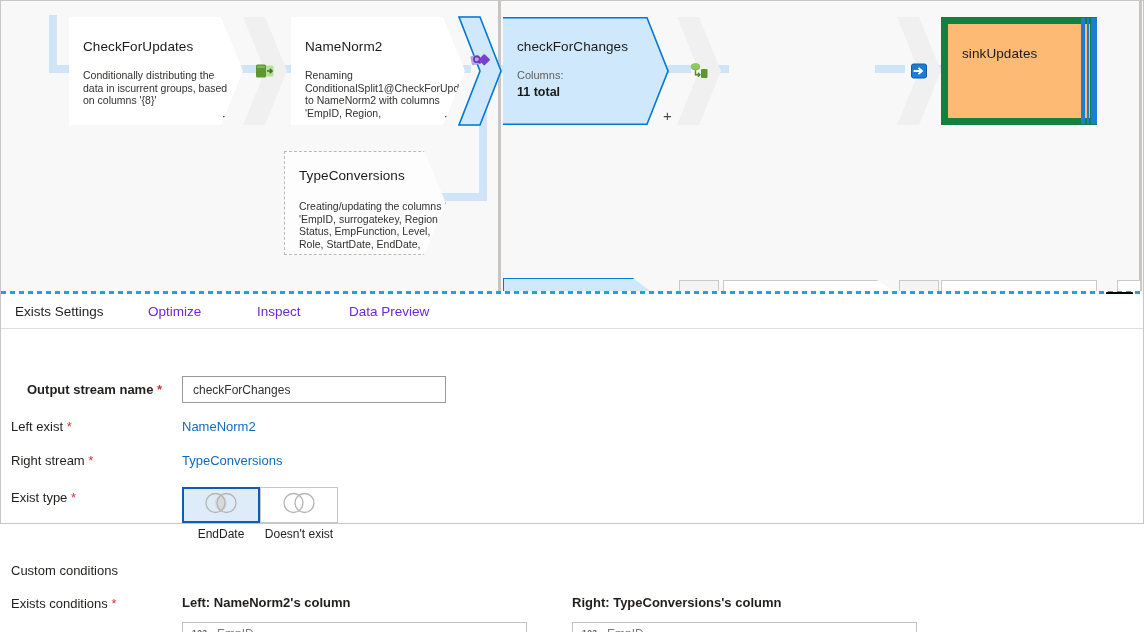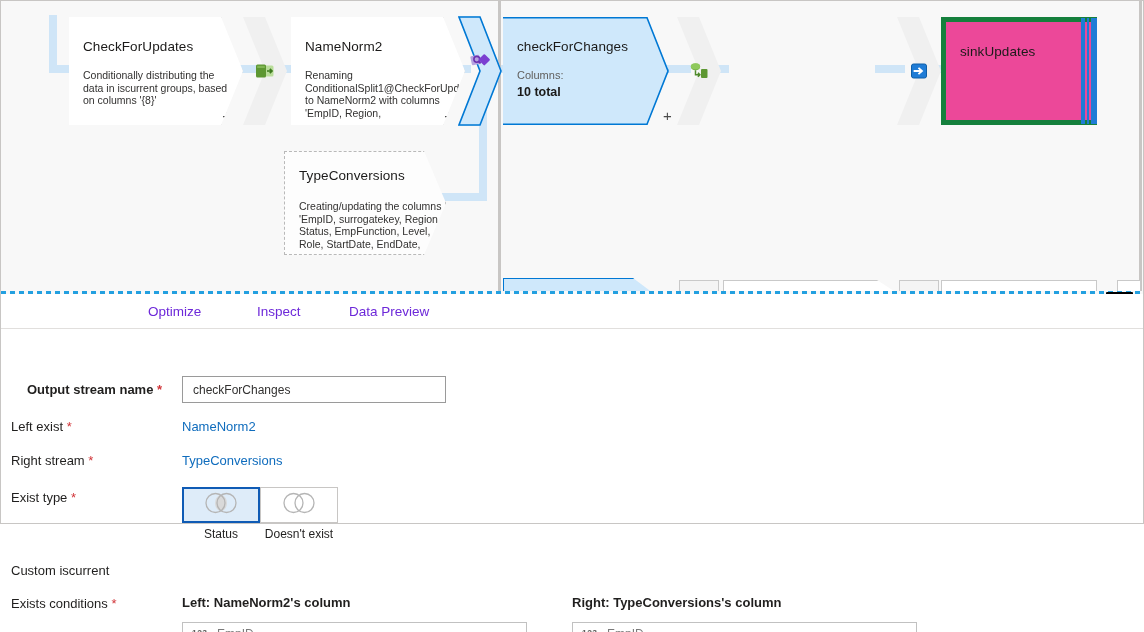--- a/index.html
+++ b/index.html
@@ -34,22 +34,22 @@
 
   
   .pipe {
     position: absolute;
     background: #cfe5f7;
   }
 
   
   .node {
     position: absolute;
-    background: #ec4899;
-    border: 5px solid #15803d;
+    background: #fdba74;
+    border: 7px solid #15803d;
     overflow: hidden;
   }
   .node-clip {
     clip-path: polygon(0 0, calc(100% - 22px) 0, 100% 50%, calc(100% - 22px) 100%, 0 100%);
     border: none;
     background: #ffffff;
     box-shadow: 0 0 0 1px #c9c9c9;
   }
   .node .title {
     position: absolute;
@@ -305,21 +305,21 @@
         <rect x="2" y="6.5" width="9" height="9" rx="1" fill="#b6a3e0" transform="rotate(-12 6.5 11)"></rect>
         <circle cx="7.8" cy="10.3" r="2.9" fill="none" stroke="#6a33b0" stroke-width="1.6"></circle>
         <line x1="9.7" y1="12.4" x2="11.6" y2="14.4" stroke="#6a33b0" stroke-width="1.8"></line>
         <rect x="11" y="6.5" width="8.5" height="8.5" rx="1" fill="#7b3fd1" transform="rotate(45 15.2 10.8)"></rect>
       </svg>
     </div>
 
     <div class="node selected node-clip" style="left:502px; top:16px; width:166px; height:108px; background:#cfe8fb;">
       <div class="title">checkForChanges</div>
       <div class="cols-label">Columns:</div>
-      <div class="cols-value">10 total</div>
+      <div class="cols-value">11 total</div>
     </div>
     <svg viewBox="0 0 166 108" width="166" height="108" style="position:absolute;left:502px;top:16px;" preserveAspectRatio="none">
       <path d="M0 0.8 H144 L165 54 L144 107.2 H0" fill="none" stroke="#0078d4" stroke-width="1.6"></path>
     </svg>
     <div class="plus" style="position:absolute; left:662px; top:106px; font-size:15px; color:#4a4a4a;">+</div>
 
     <div class="chev" style="left:676px; top:16px; height:108px;"></div>
     <div class="chev-icon" style="left:687px; top:70px;">
       <svg viewBox="0 0 22 22" width="22" height="22">
         <ellipse cx="7.5" cy="6.8" rx="4.6" ry="3.4" fill="#7ab648"></ellipse>
@@ -358,20 +358,21 @@
     <div style="position:absolute;left:940px;top:279px;width:156px;height:13px;background:#ffffff;border:1px solid #c9c9c9;border-bottom:none;"></div>
     <div style="position:absolute;left:1116px;top:279px;width:24px;height:13px;background:#ffffff;border:1px solid #c9c9c9;border-bottom:none;"></div>
   </div>
 
   <div id="splitter"></div>
   <div id="drag-handle"></div>
 
   <div id="panel">
 
     <div id="tabs">
+      <div class="tab active" style="left:14px;">Exists Settings</div>
       <div class="tab" style="left:147px;">Optimize</div>
       <div class="tab" style="left:256px;">Inspect</div>
       <div class="tab" style="left:348px;">Data Preview</div>
     </div>
 
     <div id="form">
 
       <div class="flabel" style="left:26px; top:53px;font-weight:bold;">
         <span>Output stream name</span>
         <span class="req">*</span>
@@ -397,34 +398,34 @@
 
       <div class="ttile sel" style="left:181px; top:158px;">
         <span>
           <svg viewBox="0 0 46 26" width="46" height="26">
             <path d="M23 4.2 A9.5 9.5 0 0 1 23 21.8 A9.5 9.5 0 0 1 23 4.2 Z" fill="#d9d9d9"></path>
             <circle cx="17.5" cy="13" r="9.5" fill="none" stroke="#b5b5b5" stroke-width="1.3"></circle>
             <circle cx="28.5" cy="13" r="9.5" fill="none" stroke="#b5b5b5" stroke-width="1.3"></circle>
           </svg>
         </span>
       </div>
-      <div class="tcap" style="left:181px; top:198px; width:78px;">Status</div>
+      <div class="tcap" style="left:181px; top:198px; width:78px;">EndDate</div>
 
       <div class="ttile" style="left:259px; top:158px;">
         <span>
           <svg viewBox="0 0 46 26" width="46" height="26">
             <path d="M17.5 3.5 A9.5 9.5 0 0 0 17.5 22.5 A9.5 9.5 0 0 1 17.5 3.5 Z" fill="#d9d9d9"></path>
             <circle cx="17.5" cy="13" r="9.5" fill="none" stroke="#b5b5b5" stroke-width="1.3"></circle>
             <circle cx="28.5" cy="13" r="9.5" fill="none" stroke="#b5b5b5" stroke-width="1.3"></circle>
           </svg>
         </span>
       </div>
       <div class="tcap" style="left:253px; top:198px; width:90px;">Doesn't exist</div>
 
-      <div class="flabel" style="left:10px; top:234px;">Custom iscurrent</div>
+      <div class="flabel" style="left:10px; top:234px;">Custom conditions</div>
 
       <div class="flabel" style="left:10px; top:267px;">
         <span>Exists conditions</span>
         <span class="req">*</span>
       </div>
 
       <div class="chead" style="left:181px; top:266px;">Left: NameNorm2's column</div>
       <div class="chead" style="left:571px; top:266px;">Right: TypeConversions's column</div>
 
       <div class="ddl" style="left:181px; top:293px; width:345px;">

